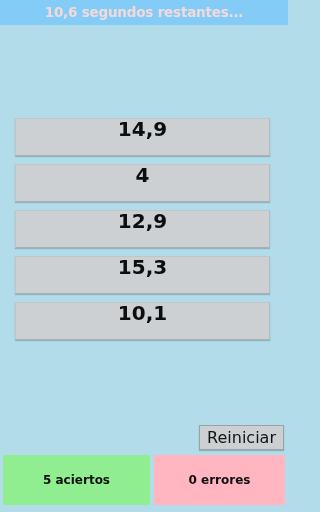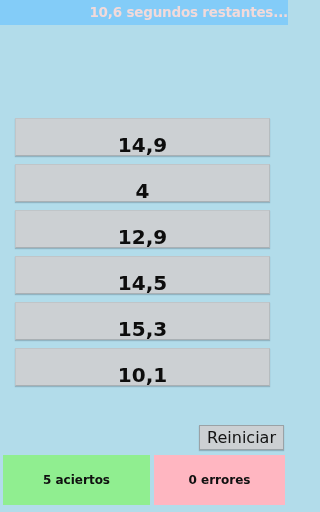--- a/index.html
+++ b/index.html
@@ -26,21 +26,21 @@
   
   .status-bar {
     position: absolute;
     left: 0;
     top: 0;
     width: 288px;
     height: 25px;
     background: #83ccf8;
     display: flex;
     align-items: center;
-    justify-content: flex-end;
+    justify-content: center;
     overflow: hidden;
   }
   .status-bar .timer-text {
     font-size: 13.5px;
     font-weight: bold;
     color: #f2dada;
     letter-spacing: -0.2px;
     white-space: nowrap;
     line-height: 1;
   }
@@ -80,21 +80,21 @@
     position: relative;
     width: 255px;
     height: 38px;
     margin-bottom: 8px;
     background: #ccd0d3;
     border: 1px solid #c0c5c8;
     border-bottom: 1px solid #a9b0b4;
     border-right: 1px solid #b6bcbf;
     box-sizing: border-box;
     display: flex;
-    align-items: flex-end;
+    align-items: flex-start;
     justify-content: center;
     box-shadow: 0 1px 1px rgba(60,80,90,0.28);
     cursor: pointer;
     overflow: hidden;
   }
   .answer-button .answer-label {
     font-size: 20px;
     font-weight: bold;
     color: #0d0d0d;
     line-height: 1;
@@ -173,23 +173,20 @@
     <div class="answer-button">
       <span class="answer-label">14,9</span>
     </div>
     <div class="answer-button">
       <span class="answer-label">4</span>
     </div>
     <div class="answer-button">
       <span class="answer-label">12,9</span>
     </div>
     <div class="answer-button">
-      <span class="answer-label">14,5</span>
-    </div>
-    <div class="answer-button">
       <span class="answer-label">15,3</span>
     </div>
     <div class="answer-button">
       <span class="answer-label">10,1</span>
     </div>
   </div>
 
   <div class="reset-button">
     <span class="reset-label">Reiniciar</span>
   </div>

